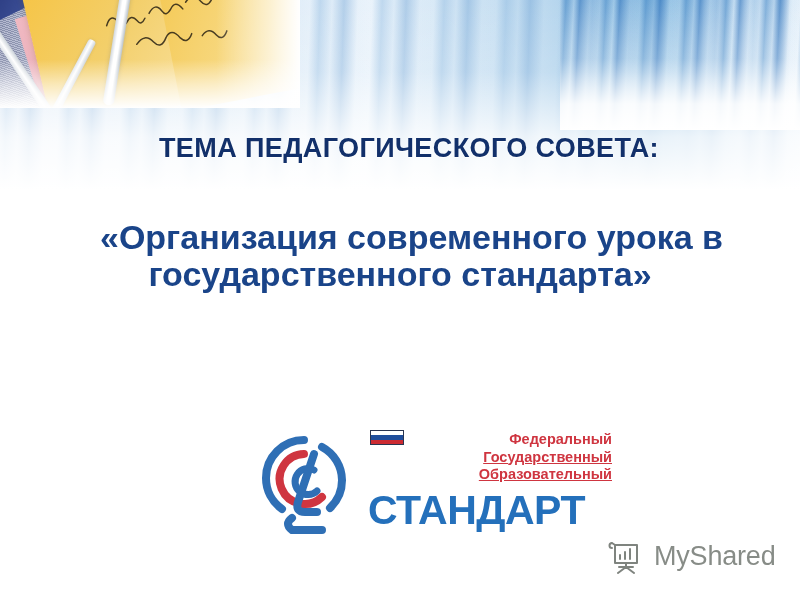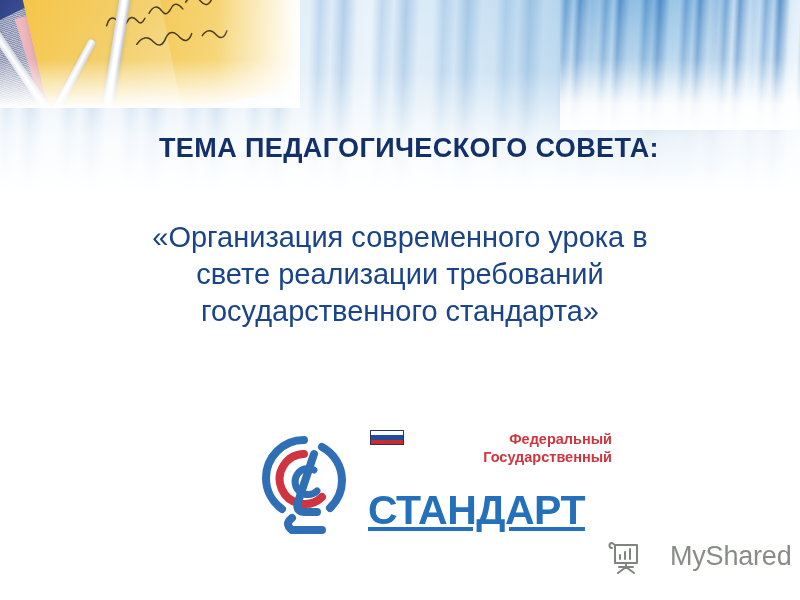--- a/index.html
+++ b/index.html
@@ -181,22 +181,22 @@
     color: #12306a;
     text-shadow: 0 1px 0 rgba(255,255,255,.9);
     padding-left: 9px;
   }
 
   .body-block {
     position: absolute;
     left: 100px; top: 219px;
     width: 600px;
     text-align: center;
-    font-size: 29px;
-    font-weight: normal;
+    font-size: 34px;
+    font-weight: bold;
     line-height: 37px;
     color: #1a4489;
     text-shadow: 0 1px 0 rgba(255,255,255,.85);
   }
   .body-block .ln { display: block; white-space: nowrap; }
 
   
   .fgos {
     position: absolute;
     left: 252px; top: 428px;
@@ -216,21 +216,21 @@
     position: absolute;
     left: 0; top: 3px;
     width: 244px;
     color: #cf3540;
     font-size: 14.5px;
     font-weight: bold;
     line-height: 17.5px;
     text-align: right;
   }
   .fgos-lines .l1 { padding-left: 42px; display: block; }
-  .fgos-lines .l2, .fgos-lines .l3 { display: block; }
+  .fgos-lines .l2, .fgos-lines .l3 { display: block; text-decoration: underline; }
   .ru-flag {
     position: absolute;
     left: 2px; top: 2px;
     width: 34px; height: 15px;
     border: 1px solid #2a3550;
     box-sizing: border-box;
     background: linear-gradient(to bottom,
       #ffffff 0%, #ffffff 33%,
       #1f4e9c 33%, #1f4e9c 66%,
       #cc2b32 66%, #cc2b32 100%);
@@ -238,31 +238,30 @@
   .fgos-word {
     position: absolute;
     left: 0; top: 59px;
     width: 244px;
     font-size: 41px;
     font-weight: bold;
     letter-spacing: -0.5px;
     color: #2470bb;
     text-align: left;
     line-height: 46px;
-    text-decoration: underline;
   }
 
   
   .myshared {
     position: absolute;
     left: 607px; top: 533px;
     width: 180px; height: 46px;
     display: flex;
     align-items: center;
-    gap: 23px;
+    gap: 7px;
     opacity: .72;
     text-align: center;
   }
   .ms-icon { width: 40px; height: 40px; flex: none; }
   .ms-text {
     font-size: 27px;
     color: #5a6059;
     letter-spacing: -.2px;
     white-space: nowrap;
   }
@@ -296,21 +295,20 @@
     <div class="stick-a"></div>
     <div class="stick-b"></div>
     <div class="pen"></div>
     <div class="photo-mask"></div>
   </div>
 
   <div class="heading">ТЕМА  ПЕДАГОГИЧЕСКОГО СОВЕТА:</div>
 
   <div class="body-block">
     <span class="ln">«Организация современного урока в</span>
-    <span class="ln">свете реализации требований</span>
     <span class="ln">государственного стандарта»</span>
   </div>
 
   <div class="fgos">
 
     <svg class="fgos-emblem" viewBox="0 0 104 108">
       <g fill="none" stroke-linecap="round">
 
         <path d="M52 8 a38 38 0 0 0 -38 38 a38 38 0 0 0 16 31" stroke="#2f6fb5" stroke-width="8"></path>
         <path d="M70 15 a38 38 0 0 1 20 33 a38 38 0 0 1 -12 28" stroke="#2f6fb5" stroke-width="8"></path>
@@ -322,20 +320,21 @@
         <path d="M62 22 L46 70 q-3 10 7 10 l12 0" stroke="#2f6fb5" stroke-width="8"></path>
         <path d="M40 86 q-8 6 0 12 l30 0" stroke="#2f6fb5" stroke-width="8"></path>
       </g>
     </svg>
 
     <div class="fgos-right">
       <div class="ru-flag"></div>
       <div class="fgos-lines">
         <span class="l1">Федеральный</span>
         <span class="l2">Государственный</span>
+        <span class="l3">Образовательный</span>
       </div>
       <div class="fgos-word">СТАНДАРТ</div>
     </div>
   </div>
 
   <div class="myshared">
     <svg class="ms-icon" viewBox="0 0 40 40">
       <g fill="none" stroke="#4f554e" stroke-width="2" stroke-linecap="round" stroke-linejoin="round">
         <rect x="8" y="9" width="22" height="18"></rect>
         <path d="M8 9 L5 7 M5 7 a2.5 2.5 0 1 0 0 5"></path>

